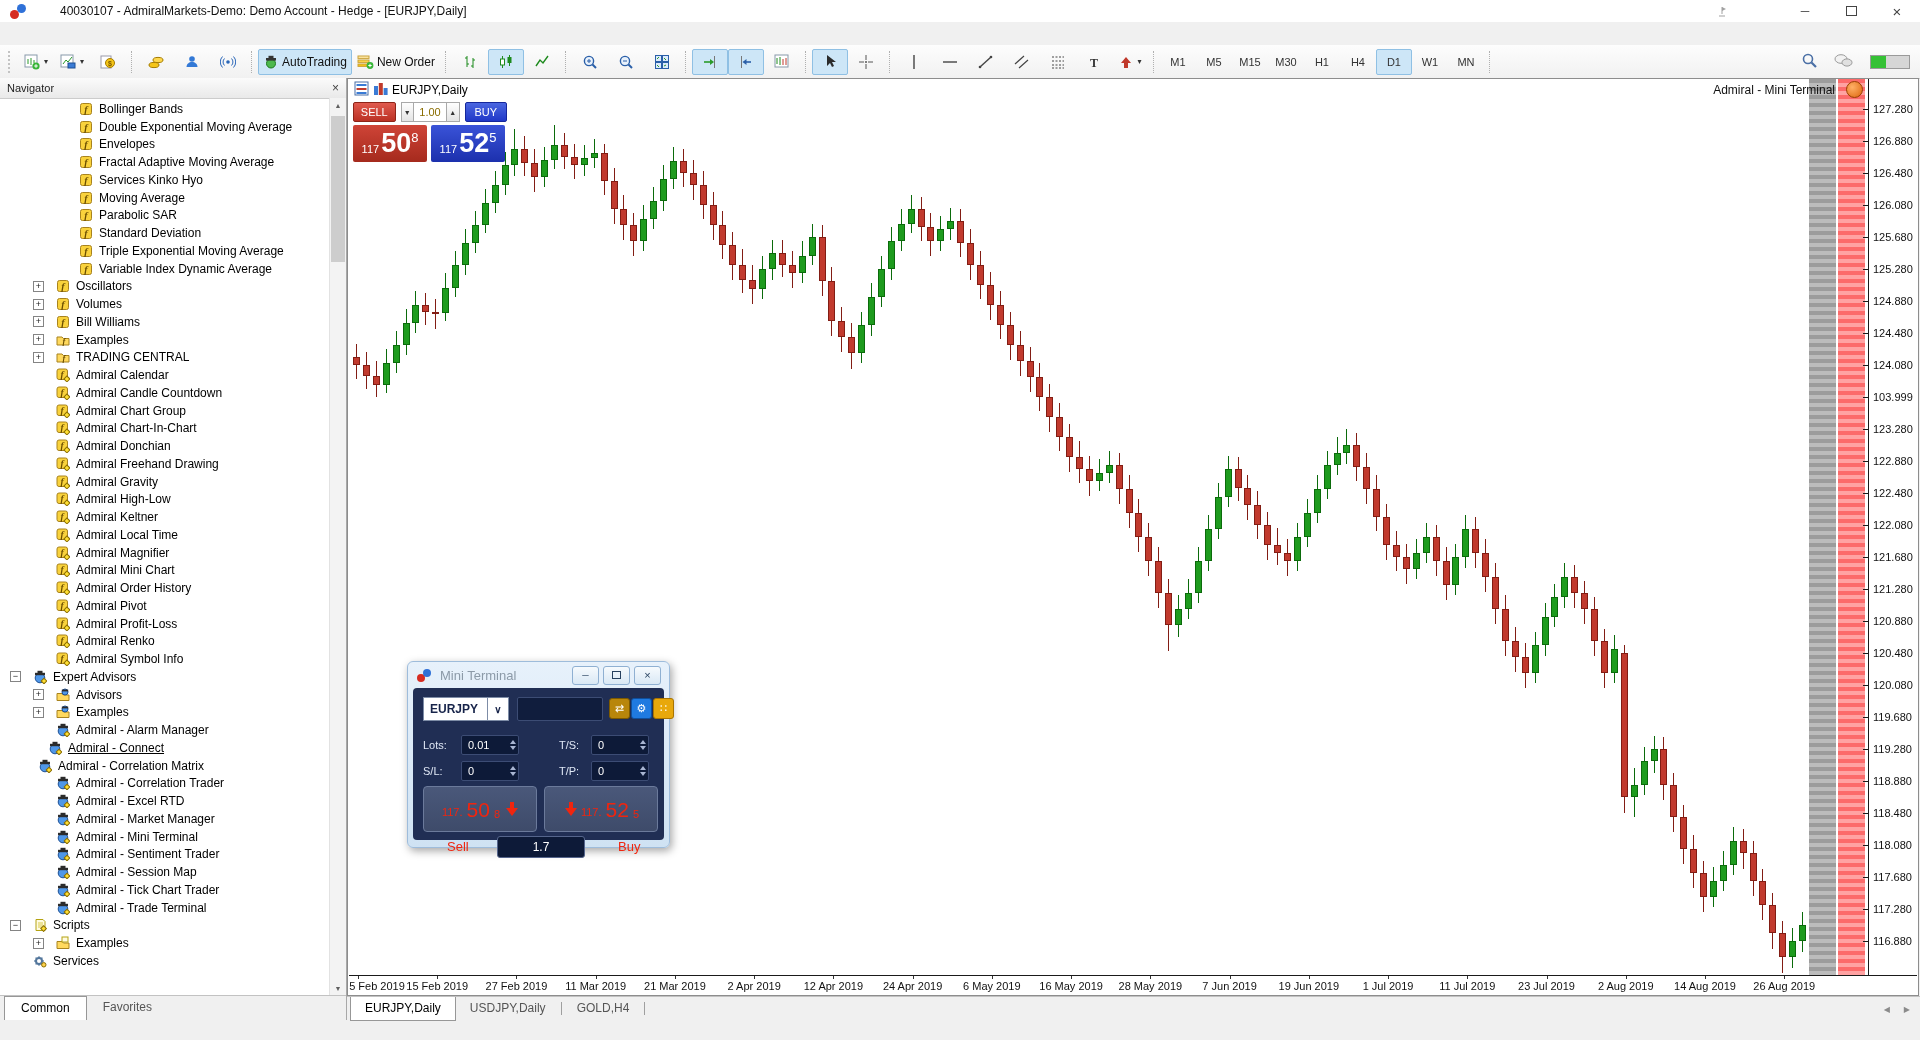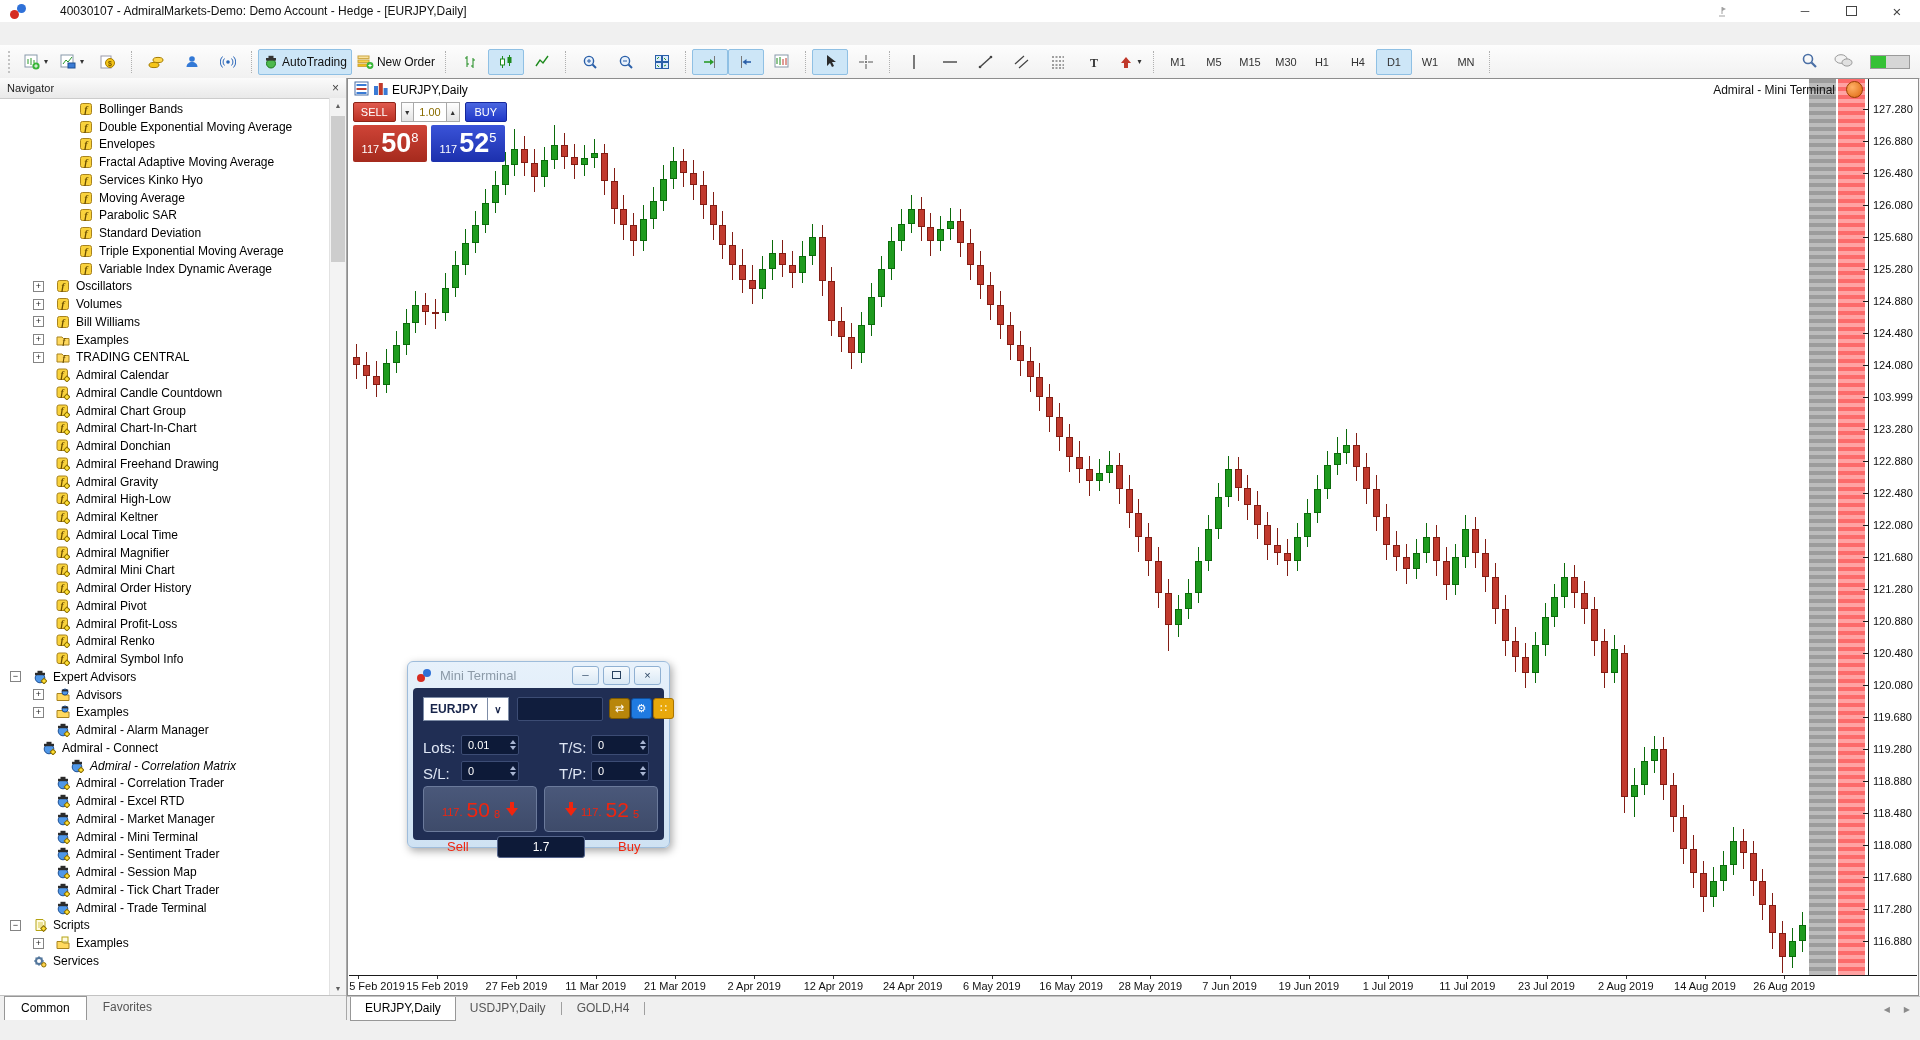--- a/index.html
+++ b/index.html
@@ -106,21 +106,21 @@
   .mt-body{position:absolute;left:5px;right:5px;top:26px;bottom:7px;background:#20declared;background:#202e54;border-radius:4px}
   .mt-sym{position:absolute;left:10px;top:9px;width:62px;height:22px;background:#fff;border:1px solid #7d8ca6;color:#17244a;
           font-weight:bold;font-size:12px;display:flex;align-items:center;padding-left:6px}
   .mt-symdd{position:absolute;left:74px;top:9px;width:22px;height:24px;background:#fff;border:1px solid #7d8ca6;box-sizing:border-box;
             display:flex;align-items:center;justify-content:center;color:#17244a;font-size:10px;font-weight:bold}
   .mt-field{position:absolute;left:104px;top:9px;width:84px;height:22px;background:#101d3d;border:1px solid #3c4c74;border-radius:2px}
   .mt-ibtn{position:absolute;top:10px;width:19px;height:19px;border-radius:3px;display:flex;align-items:center;justify-content:center;color:#fff;font-size:11px}
   .mt-ibtn.b1{left:196px;background:#b8860b;border:1px solid #7d5a00}
   .mt-ibtn.b2{left:218px;background:#1f7ae0;border:1px solid #0f4f9c}
   .mt-ibtn.b3{left:240px;background:#e8a80c;border:1px solid #a97400;width:19px}
-  .mt-lbl{position:absolute;color:#dfe7f5;font-size:15px}
+  .mt-lbl{position:absolute;color:#dfe7f5;font-size:11px}
   .mt-spin{position:absolute;height:20px;background:#0d1a38;border:1px solid #3c4c74;border-radius:2px;color:#fff;font-size:11px;
            display:flex;align-items:center;padding-left:6px;box-sizing:border-box}
   .mt-spin .arr{position:absolute;right:2px;display:flex;flex-direction:column;gap:2px}
   .arrup{width:0;height:0;border-left:3px solid transparent;border-right:3px solid transparent;border-bottom:4px solid #a9b6d2}
   .arrdn{width:0;height:0;border-left:3px solid transparent;border-right:3px solid transparent;border-top:4px solid #a9b6d2}
   .mt-big{position:absolute;top:98px;width:112px;height:44px;background:linear-gradient(#4a587a,#3e4b6a);border:1px solid #6b7a9b;border-radius:4px;
           display:flex;align-items:center;justify-content:center;color:#f0250f;gap:4px}
   .mtb-small{font-size:11px;margin-top:6px}
   .mtb-big{font-size:21px;line-height:1}
   .mtb-sub{font-size:11px;margin-top:10px}
@@ -780,33 +780,33 @@
           <span class="tico">
             <svg width="14" height="14">
               <circle cx="7" cy="8" r="4.8" fill="#4f97e8" stroke="#1d4f94"></circle>
               <rect x="2" y="2.8" width="10" height="2.4" fill="#2b2b2b"></rect>
               <rect x="4.5" y="0.8" width="5" height="2.2" fill="#2b2b2b"></rect>
               <rect x="9" y="9" width="4" height="4" transform="rotate(45 11 11)" fill="#ffdf33" stroke="#8a6d00"></rect>
             </svg>
           </span>
           <span class="tree-label">Admiral - Alarm Manager</span>
         </div>
-        <div class="tree-row" style="padding-left: 19px;">
+        <div class="tree-row" style="padding-left: 25px; text-decoration: underline;">
           <span class="expand-spacer"></span>
           <span class="tico">
             <svg width="14" height="14">
               <circle cx="7" cy="8" r="4.8" fill="#4f97e8" stroke="#1d4f94"></circle>
               <rect x="2" y="2.8" width="10" height="2.4" fill="#2b2b2b"></rect>
               <rect x="4.5" y="0.8" width="5" height="2.2" fill="#2b2b2b"></rect>
               <rect x="9" y="9" width="4" height="4" transform="rotate(45 11 11)" fill="#ffdf33" stroke="#8a6d00"></rect>
             </svg>
           </span>
           <span class="tree-label">Admiral - Connect</span>
         </div>
-        <div class="tree-row" style="padding-left: 47px; font-style: italic;">
+        <div class="tree-row" style="padding-left: 15px;">
           <span class="expand-spacer"></span>
           <span class="tico">
             <svg width="14" height="14">
               <circle cx="7" cy="8" r="4.8" fill="#4f97e8" stroke="#1d4f94"></circle>
               <rect x="2" y="2.8" width="10" height="2.4" fill="#2b2b2b"></rect>
               <rect x="4.5" y="0.8" width="5" height="2.2" fill="#2b2b2b"></rect>
               <rect x="9" y="9" width="4" height="4" transform="rotate(45 11 11)" fill="#ffdf33" stroke="#8a6d00"></rect>
             </svg>
           </span>
           <span class="tree-label">Admiral - Correlation Matrix</span>

